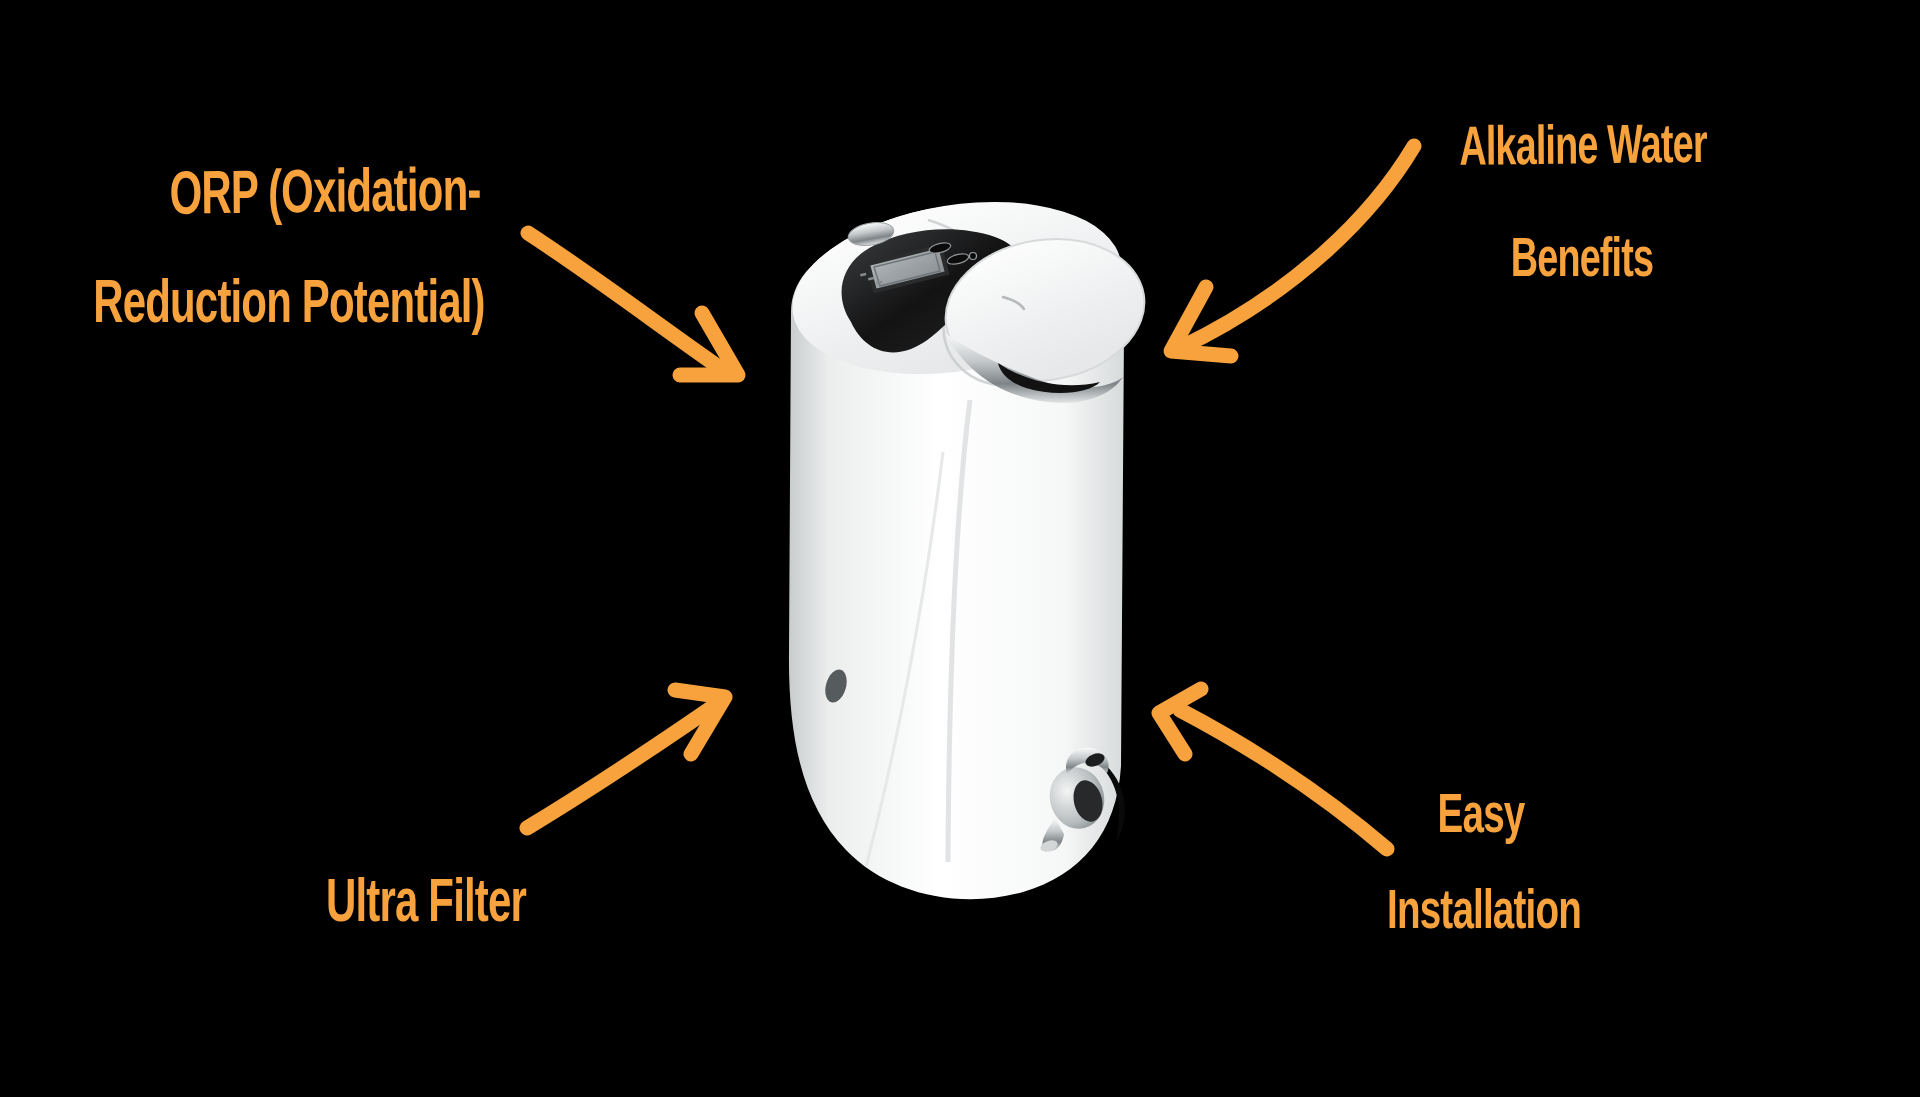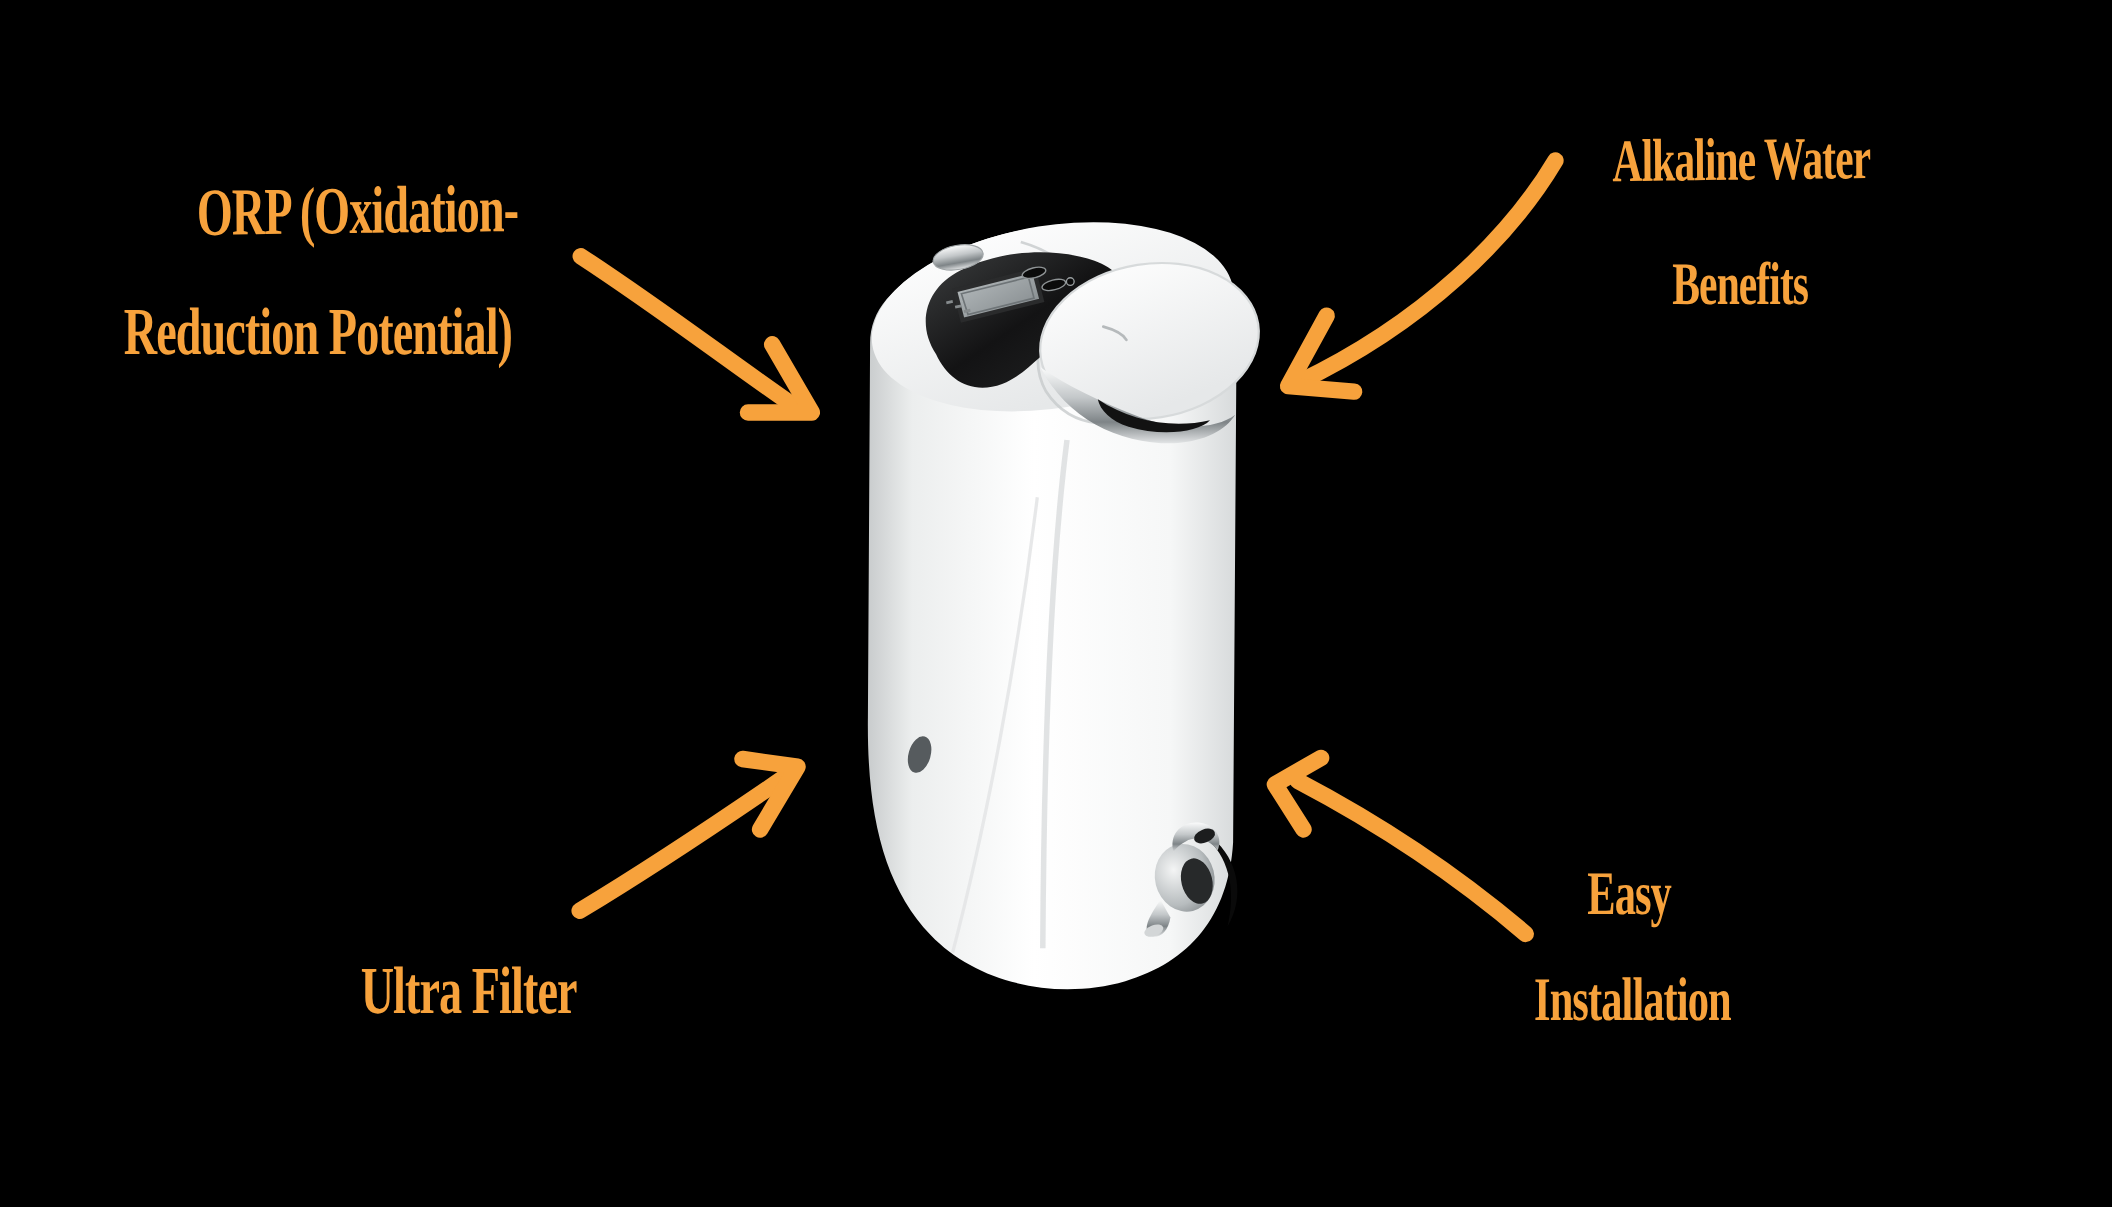--- a/index.html
+++ b/index.html
@@ -2,21 +2,21 @@
 <html style="--accent: #F7A23C; --bg: #000000;"><head>
 <meta charset="utf-8">
 <style>
   :root { --accent: #F7A23C; --bg: #000000; }
   * { margin: 0; padding: 0; box-sizing: border-box; }
   html, body { width: 1920px; height: 1097px; background: var(--bg); overflow: hidden; }
   #stage {
     position: relative;
     width: 1627px; height: 1097px;
     background: var(--bg);
-    font-family: Liberation Serif, serif;
+    font-family: Liberation Sans, sans-serif;
   }
   #figure-svg { position: absolute; left: 0; top: 0; }
   .ann {
     position: absolute;
     color: var(--accent);
     font-weight: bold;
     white-space: nowrap;
     letter-spacing: -1px;
     transform: translate(-50%, -50%) scale(0.84, 1.22);
   }

